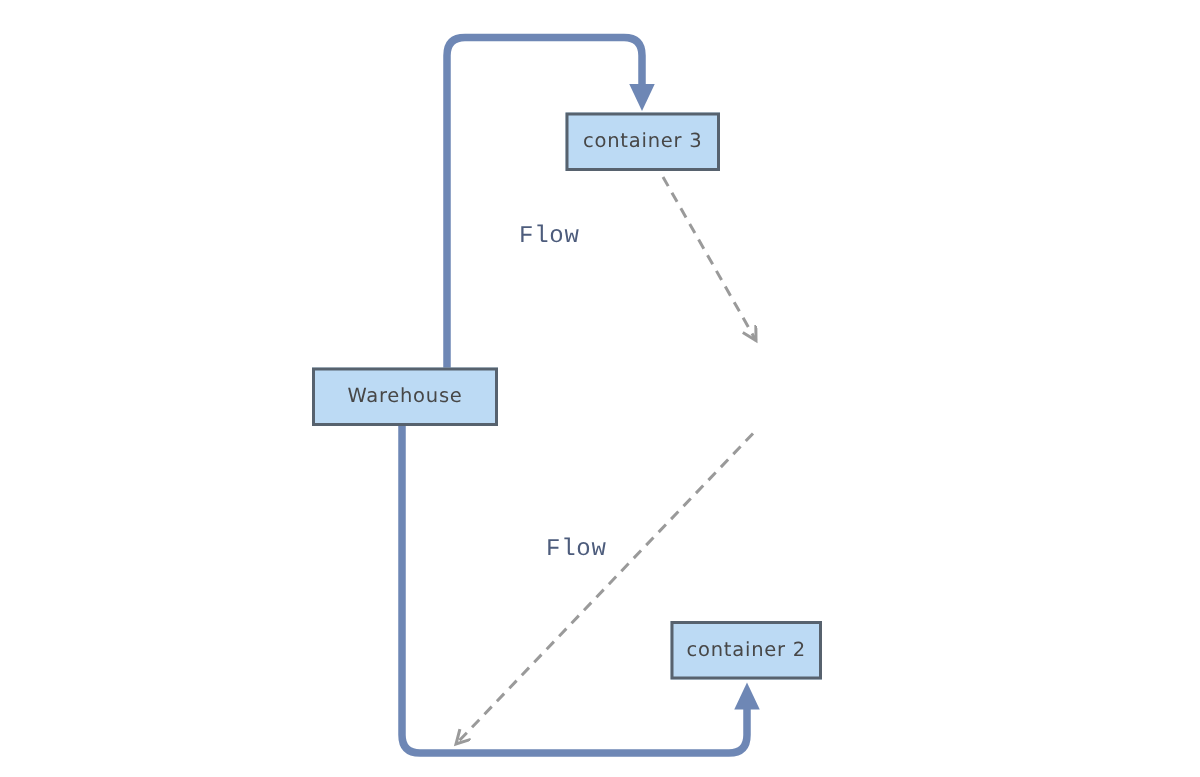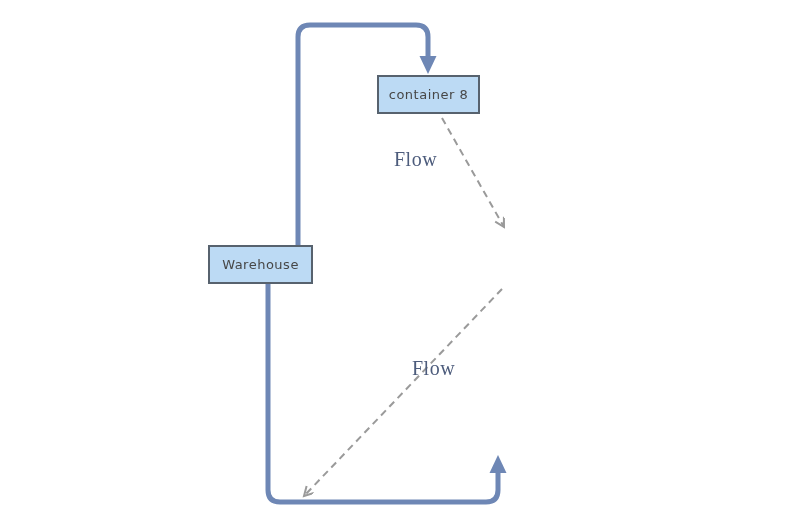--- a/index.html
+++ b/index.html
@@ -56,28 +56,27 @@
     white-space: nowrap;
   }
   .node.ellipse {
     background: var(--trigger-fill, #fbcba4);
     border: 2px solid var(--trigger-border, #6f6254);
     border-radius: 50%;
   }
   .edge-label {
     position: absolute;
     color: var(--edge-label-text, #4d5c7c);
-    font-family: Liberation Serif, serif;
-    font-size: 20px;
+    font-family: Liberation Mono, monospace;
+    font-size: 16px;
     letter-spacing: 0.5px;
     white-space: nowrap;
-    margin-left: 48px;
   }
   #node-container1 { left: 377px; top: 75px;  width: 103px; height: 39px; }
-  #node-warehouse  { left: 208px; top: 245px; width: 105px; height: 39px; }
+  #node-warehouse  { left: 208px; top: 245px; width: 124px; height: 39px; }
   #node-container2 { left: 447px; top: 414px; width: 101px; height: 39px; }
   #node-trigger    { left: 467px; top: 237px; width: 121px; height: 47px; }
   #flow-label-top    { left: 346px; top: 148px; }
   #flow-label-bottom { left: 364px; top: 357px; }
 </style>
 </head>
 <body>
 
 <div class="canvas">
 
@@ -93,26 +92,29 @@
 
     <path class="solid-stroke" d="M 268 283 L 268 490 Q 268 502 280 502 L 486 502 Q 498 502 498 490 L 498 472"></path>
     <polygon class="solid-arrowhead" points="498,455 489.5,473 506.5,473"></polygon>
 
     <path class="dashed-stroke" marker-end="url(#openArrow)" d="M 442 118 L 504 227"></path>
 
     <path class="dashed-stroke" marker-end="url(#openArrow)" d="M 502 289 L 304 496"></path>
   </svg>
 
   <div class="node" id="node-container1">
-    <span>container 8</span>
+    <span>container 3</span>
   </div>
 
   <div class="node" id="node-warehouse">
     <span>Warehouse</span>
   </div>
 
 
+  <div class="node" id="node-container2">
+    <span>container 2</span>
+  </div>
 
   <div class="edge-label" id="flow-label-top">Flow</div>
 
   <div class="edge-label" id="flow-label-bottom">Flow</div>
 
 </div>
 
 </body></html>

